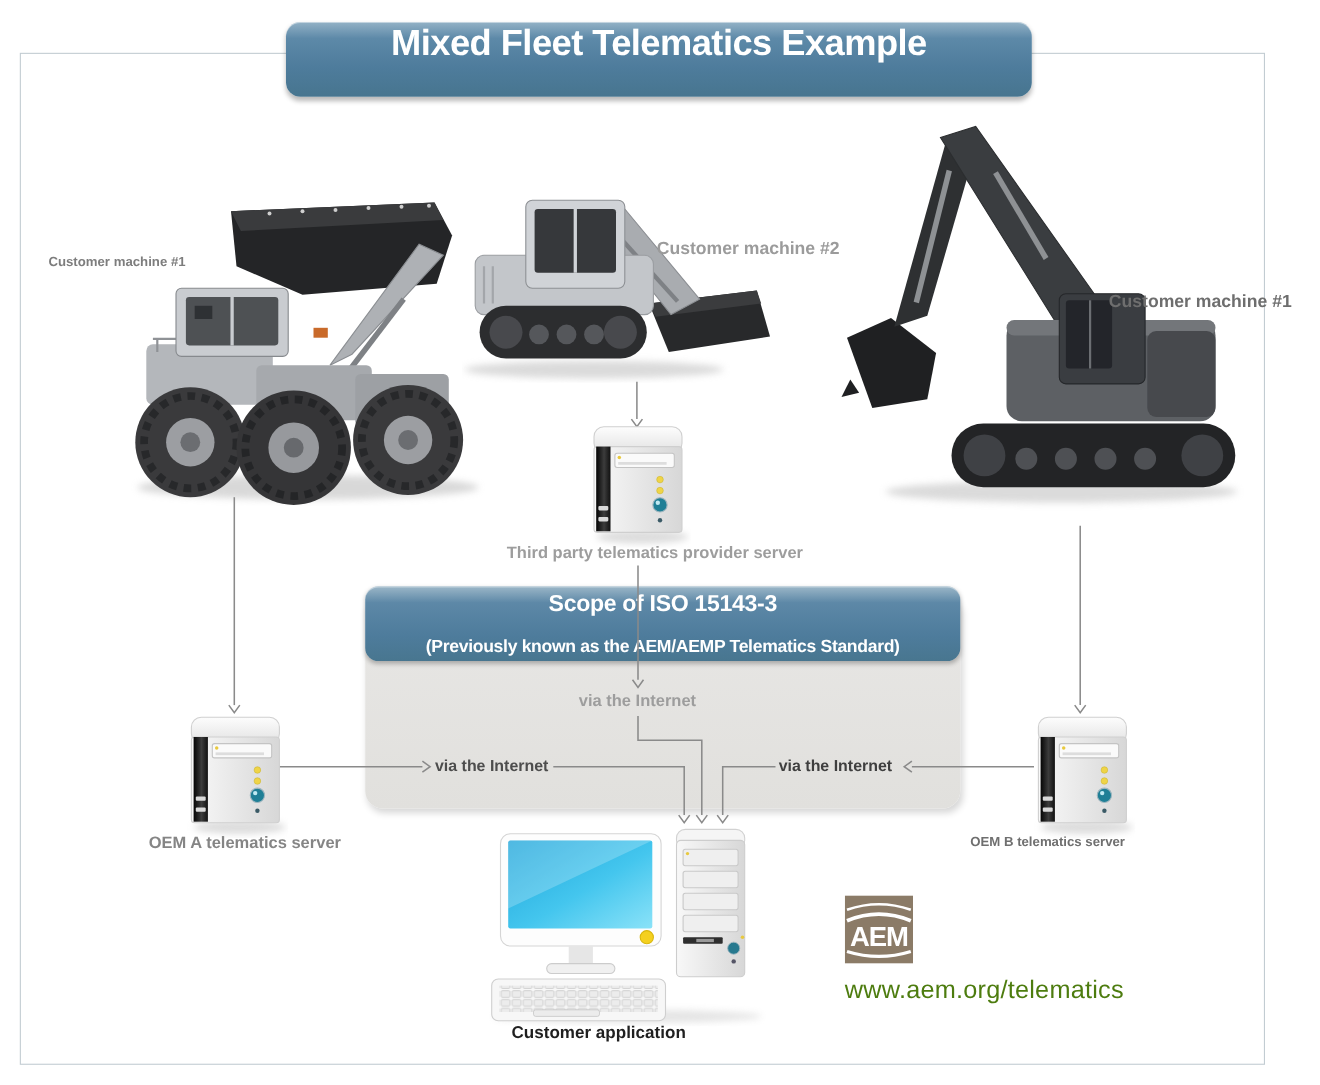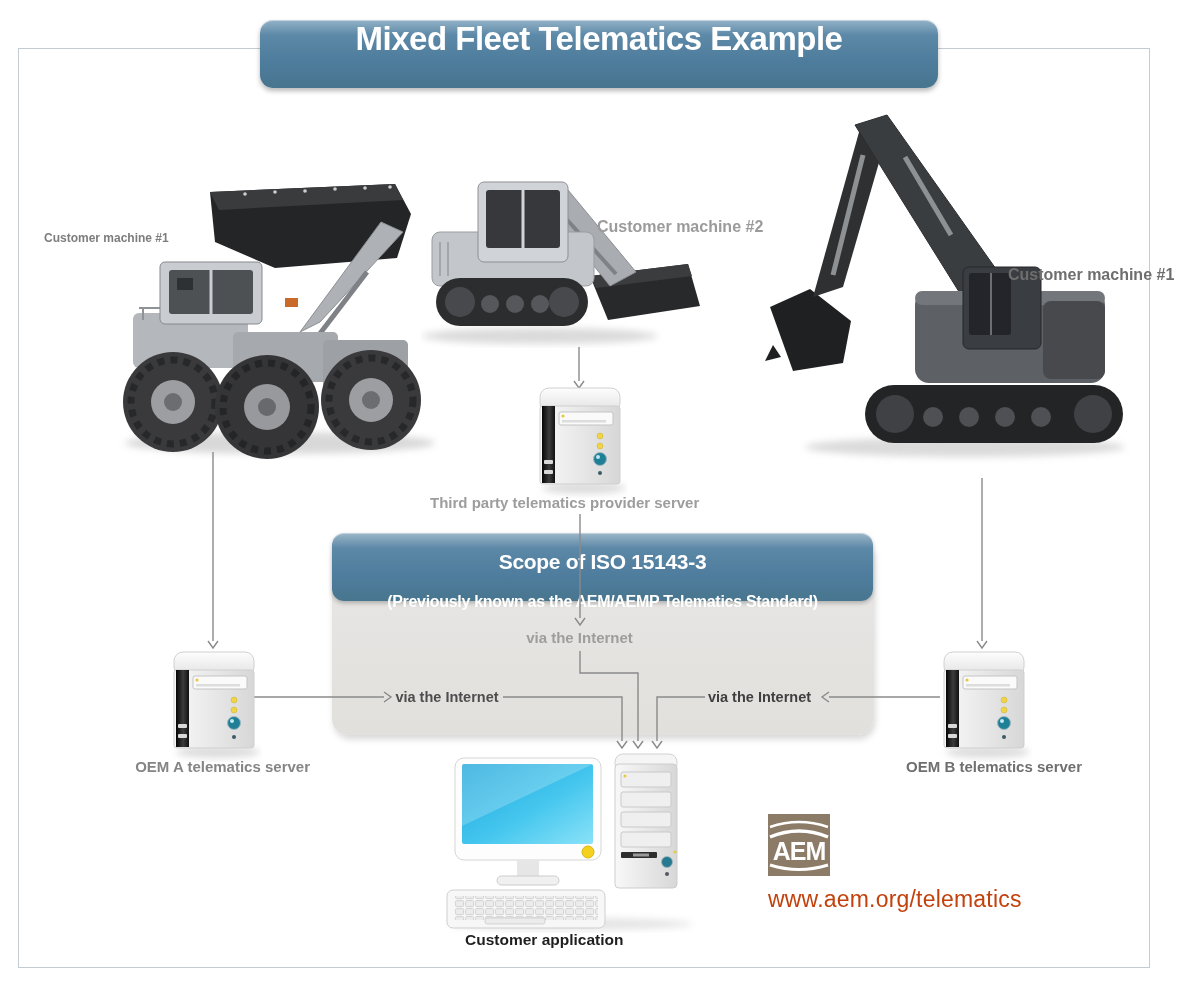--- a/index.html
+++ b/index.html
@@ -13,47 +13,47 @@
             border-radius:13px; z-index:3;
             background:linear-gradient(180deg,#93b2c6 0%,#5d89a8 22%,#4e7c9c 60%,#47758f 100%);
             box-shadow:0 3px 5px rgba(0,0,0,.28), inset 0 1px 0 rgba(255,255,255,.45);
             display:flex; align-items:flex-start; justify-content:center; }
   .banner-text { color:#ffffff; font-weight:bold; font-size:33px; letter-spacing:-0.5px; }
 
   .zone { position:absolute; left:332px; top:540px; width:541px; height:195px;
           border-radius:16px; background:linear-gradient(180deg,#e8e7e5,#e1e0dd);
           box-shadow:2px 4px 7px rgba(0,0,0,.16); z-index:2; }
   .scope-banner { position:absolute; left:332px; top:533px; width:541px; height:68px;
-          border-radius:12px; z-index:3; text-align:center; padding-top:17px;
+          border-radius:12px; z-index:3; text-align:center; padding-top:4px;
           background:linear-gradient(180deg,#9cb7c8 0%,#5d88a7 22%,#4e7c9c 65%,#48768f 100%);
           box-shadow:0 2px 4px rgba(0,0,0,.25), inset 0 1px 0 rgba(255,255,255,.4); }
   .scope-title { color:#fff; font-weight:bold; font-size:21px; letter-spacing:-0.3px; }
   .scope-subtitle { color:#fff; font-weight:bold; font-size:16px; letter-spacing:-0.3px; margin-top:19px; }
 
   .lbl { position:absolute; font-weight:bold; z-index:6; white-space:nowrap; }
   .lbl-m1 { left:44px;  top:231px; font-size:12px; color:#7d7d7d; }
   .lbl-m2 { left:597px; top:218px; font-size:16px; color:#9b9b9b; }
   .lbl-m3 { left:1008px;top:266px; font-size:16px; color:#6e6e6e; }
-  .lbl-tps  { left:430px; top:494px; width:300px; text-align:left; font-size:15px; color:#9d9d9d; }
+  .lbl-tps  { left:430px; top:494px; width:300px; text-align:right; font-size:15px; color:#9d9d9d; }
   .lbl-oema { left:110px; top:758px; width:200px; text-align:right; font-size:15px; color:#858585; }
-  .lbl-oemb { left:882px; top:758px; width:200px; text-align:right; font-size:15px; color:#6f6f6f; }
+  .lbl-oemb { left:882px; top:758px; width:200px; text-align:left; font-size:12px; color:#6f6f6f; }
   .lbl-via-c { left:512px; top:629px; width:135px; text-align:center; font-size:15px; color:#9d9d9d; }
   .lbl-via-l { left:392px; top:689px; width:110px; text-align:center; font-size:14.5px; color:#4d4d4d; }
   .lbl-via-r { left:702px; top:689px; width:115px; text-align:center; font-size:14.5px; color:#3f3f3f; }
   .lbl-app  { left:465px; top:931px; width:200px; text-align:left; font-size:15.5px; color:#1f1f1f; }
 
   .conn { position:absolute; left:0; top:0; z-index:5; pointer-events:none; }
   .mach { position:absolute; z-index:4; }
   .srv  { position:absolute; z-index:6; }
   .appgfx { position:absolute; left:445px; top:748px; z-index:6; }
 
   .aem { position:absolute; left:768px; top:814px; z-index:6; }
   .aem-org { position:absolute; left:840px; top:848px; z-index:6; color:#8d7e6b;
              font-size:10.5px; letter-spacing:.6px; line-height:1.45; font-weight:normal; }
-  .aem-url { position:absolute; left:768px; top:886px; z-index:6; color:#c2410c;
+  .aem-url { position:absolute; left:768px; top:886px; z-index:6; color:#4d7c0f;
              font-size:23px; font-weight:normal; letter-spacing:.2px; }
 </style>
 </head>
 <body>
 
 <div id="stage">
 
   <svg width="0" height="0" style="position:absolute" aria-hidden="true">
     <defs>
       <linearGradient id="srvBody" x1="0" y1="0" x2="1" y2="0">

